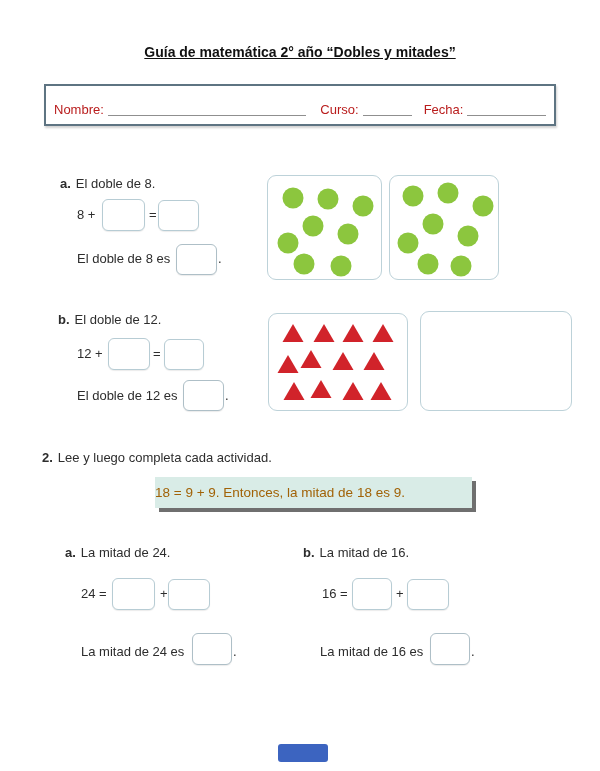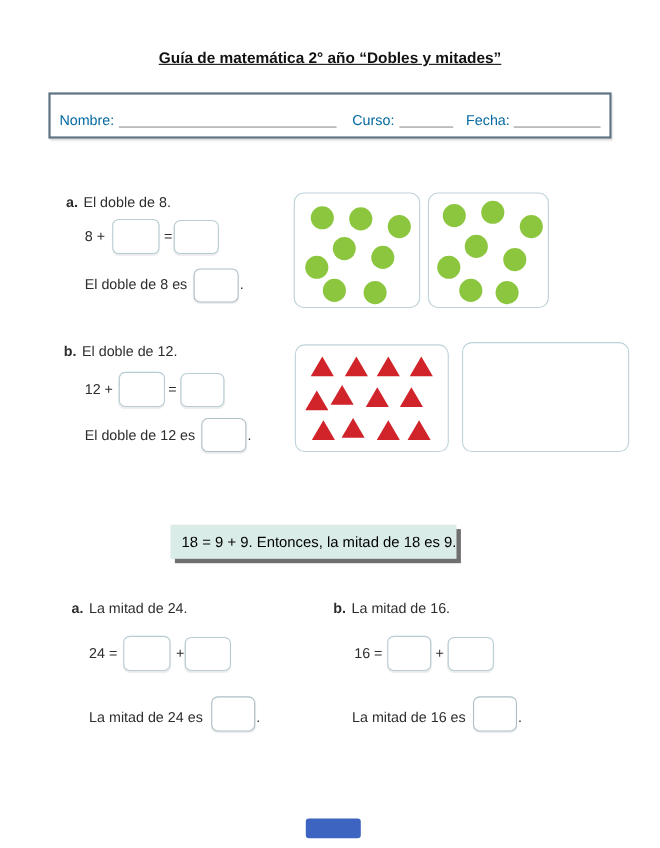--- a/index.html
+++ b/index.html
@@ -14,39 +14,39 @@
     font-size:14px;font-weight:bold;color:#111;
   }
   .title span{text-decoration:underline;}
   
   .namebox{
     position:absolute;left:44px;top:84px;width:508px;height:38px;
     border:2px solid #5e7482;background:#fff;box-shadow:1px 2px 2px rgba(0,0,0,0.18);
   }
   .namebox-row{
     position:absolute;left:8px;right:6px;bottom:7px;
-    display:flex;align-items:flex-end;font-size:13px;color:#0369a1;
+    display:flex;align-items:flex-end;font-size:13px;color:#b91c1c;
   }
   .wline{border-bottom:1.5px solid #8f8f8f;height:13px;margin:0 2px 1px 4px;}
   
   .abox{
     position:absolute;border:1.5px solid #b7ccd4;border-radius:6px;background:#fff;
     box-shadow:0 1px 1px rgba(0,0,0,0.08);
   }
   .abox.gray{border-color:#aebfc7;}
   
   .sbox{
     position:absolute;border:1.5px solid #bdd2d9;border-radius:9px;background:#fff;
   }
   .sbox svg{display:block;}
   
   .highlight{
-    position:absolute;left:155px;top:477px;width:260px;height:31px;
+    position:absolute;left:155px;top:477px;width:317px;height:31px;
     background:#d9ece7;box-shadow:4px 4px 0 rgba(75,75,75,0.8);
-    font-size:13.5px;line-height:31px;text-align:right;color:#000000;
+    font-size:13.5px;line-height:31px;text-align:left;color:#a16207;
   }
   .footer-bar{
     position:absolute;left:278px;top:744px;width:50px;height:18px;
     background:#3c64c0;border-radius:3px;
   }
 </style>
 </head>
 <body>
 
 <div class="sheet">
@@ -123,20 +123,23 @@
         <polygon points="63.5,56 84.5,56 74,38" fill="#d1232a"></polygon>
         <polygon points="94.5,56 115.5,56 105,38" fill="#d1232a"></polygon>
         <polygon points="14.5,86 35.5,86 25,68" fill="#d1232a"></polygon>
         <polygon points="41.5,84 62.5,84 52,66" fill="#d1232a"></polygon>
         <polygon points="73.5,86 94.5,86 84,68" fill="#d1232a"></polygon>
         <polygon points="101.5,86 122.5,86 112,68" fill="#d1232a"></polygon>
       </svg>
   </div>
   <div class="sbox" style="left:420px;top:311px;width:150px;height:98px;"></div>
 
+  <div class="txt" style="left:42px;top:450px;">
+    <span class="bold">2.</span><span>Lee y luego completa cada actividad.</span>
+  </div>
   <div class="highlight">18 = 9 + 9. Entonces, la mitad de 18 es 9.</div>
 
   <div class="txt" style="left:65px;top:545px;">
     <span class="bold">a.</span><span>La mitad de 24.</span>
   </div>
   <span class="txt" style="left:81px;top:586px;">24 =</span>
   <div class="abox" style="left:112px;top:578px;width:41px;height:30px;"></div>
   <span class="txt" style="left:160px;top:586px;">+</span>
   <div class="abox" style="left:168px;top:579px;width:40px;height:29px;"></div>
   <span class="txt" style="left:81px;top:644px;">La mitad de 24 es</span>

